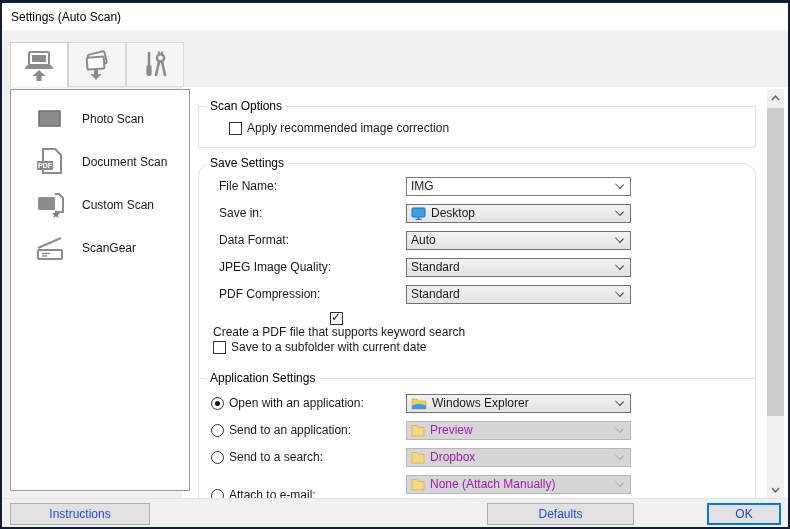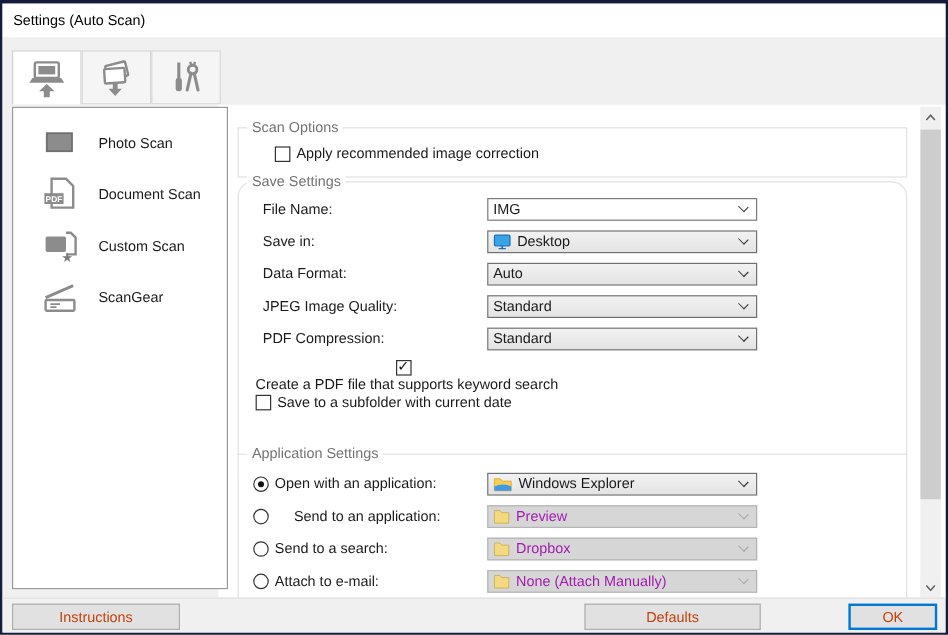--- a/index.html
+++ b/index.html
@@ -24,23 +24,23 @@
 
   
   .listbox { position:absolute; left:8px; top:2px; width:180px; height:402px; background:#ffffff; border:1px solid #999999; padding-top:7px; z-index:2; }
   .list-row { display:flex; align-items:center; height:43px; padding-left:24px; cursor:default; }
   .list-row .licon { width:30px; height:30px; flex:0 0 30px; margin-right:5px; }
   .list-row .lbl-box { flex:1; height:34px; display:flex; align-items:center; padding-left:12px; margin-right:1px; }
   .list-row.selected .lbl-box { background:#2b7cd3; color:#ffffff; }
 
   
   .groupbox { position:absolute; left:196px; width:558px; background:#ffffff; border:1px solid #e1e1e1; }
-  .groupbox .gtitle { position:absolute; top:-8px; left:7px; background:#ffffff; padding:0 4px; color:#737373; }
+  .groupbox .gtitle { position:absolute; top:-8px; left:7px; background:#ffffff; padding:0 4px; color:#000000; }
   .gb-scan { top:19px; height:42px; }
-  .gb-save { top:64px; height:256px;border-radius:13px; }
+  .gb-save { top:76px; height:256px;border-radius:13px; }
   .gb-app  { top:291px; height:131px; }
 
   .row { position:absolute; height:20px; display:flex; align-items:center; }
   .row .flabel { position:absolute; left:20px; white-space:nowrap; }
 
   
   .check-row { position:absolute; left:14px; display:flex; align-items:center; height:16px; }
   .cbox { width:13px; height:13px; background:#fff; border:1px solid #333; margin-right:5px; position:relative; flex:0 0 13px; }
   .cbox.checked::after { content:"✓"; position:absolute; left:0px; top:-3px; font-size:12px; font-weight:bold; color:#111; }
 
@@ -58,21 +58,21 @@
   .combo.disabled .chev { border-color:#a8a8a8; }
 
   
   .scrollbar { position:absolute; right:4px; top:2px; width:17px; bottom:0; background:#f0f0f0; }
   .sb-btn { position:absolute; left:0; width:17px; height:17px; background:#f0f0f0; display:flex; align-items:center; justify-content:center; }
   .sb-up { top:0; } .sb-down { bottom:0; }
   .sb-thumb { position:absolute; left:0; top:19px; width:17px; height:308px; background:#cdcdcd; }
 
   
   .footer { position:absolute; left:0; top:495px; width:786px; height:30px; background:#f0f0f0; border-top:1px solid #e2e2e2; }
-  .btn { position:absolute; top:4px; height:22px; background:#e1e1e1; border:1px solid #adadad; display:flex; align-items:center; justify-content:center; font-size:12px; color:#c2410c; cursor:default; }
+  .btn { position:absolute; top:4px; height:22px; background:#e1e1e1; border:1px solid #adadad; display:flex; align-items:center; justify-content:center; font-size:12px; color:#1d4ed8; cursor:default; }
   .btn-instructions { left:8px; width:140px; }
   .btn-defaults { left:485px; width:147px; }
   .btn-ok { left:705px; width:74px; border:2px solid #0078d7; }
 
   svg { display:block; }
 </style>
 </head>
 <body>
 
 <div class="dialog">
@@ -261,21 +261,21 @@
             <svg width="16" height="14" viewBox="0 0 16 14">
               <path d="M1,3 h5 l1.6,2 H15 v8 H1 z" fill="#f7cf56" stroke="#d9ae35" stroke-width="0.8"></path>
               <path d="M1,13 h14 v-3.6 q-7,-3.2 -14,0 z" fill="#3f99e8"></path>
             </svg>
           </span>
           <span>Windows Explorer</span>
           <span class="chev"></span>
         </span>
       </div>
 
-      <div class="radio-row" style="top:43px;gap:16px;">
+      <div class="radio-row" style="top:43px;">
         <span class="rad"></span>
         <span>Send to an application:</span>
       </div>
       <div class="row" style="top:41px;">
         <span class="combo disabled">
           <span class="ci">
             <svg width="14" height="14" viewBox="0 0 14 14">
               <path d="M1,2.5 h4.6 l1.4,1.8 h6 V13 H1 z" fill="#f5d981" stroke="#cdb257" stroke-width="0.8"></path>
             </svg>
           </span>
@@ -293,21 +293,21 @@
           <span class="ci">
             <svg width="14" height="14" viewBox="0 0 14 14">
               <path d="M1,2.5 h4.6 l1.4,1.8 h6 V13 H1 z" fill="#f5d981" stroke="#cdb257" stroke-width="0.8"></path>
             </svg>
           </span>
           <span>Dropbox</span>
           <span class="chev"></span>
         </span>
       </div>
 
-      <div class="radio-row" style="top:97px;">
+      <div class="radio-row" style="top:108px;">
         <span class="rad"></span>
         <span>Attach to e-mail:</span>
       </div>
       <div class="row" style="top:95px;">
         <span class="combo disabled">
           <span class="ci">
             <svg width="14" height="14" viewBox="0 0 14 14">
               <path d="M1,2.5 h4.6 l1.4,1.8 h6 V13 H1 z" fill="#f5d981" stroke="#cdb257" stroke-width="0.8"></path>
             </svg>
           </span>

